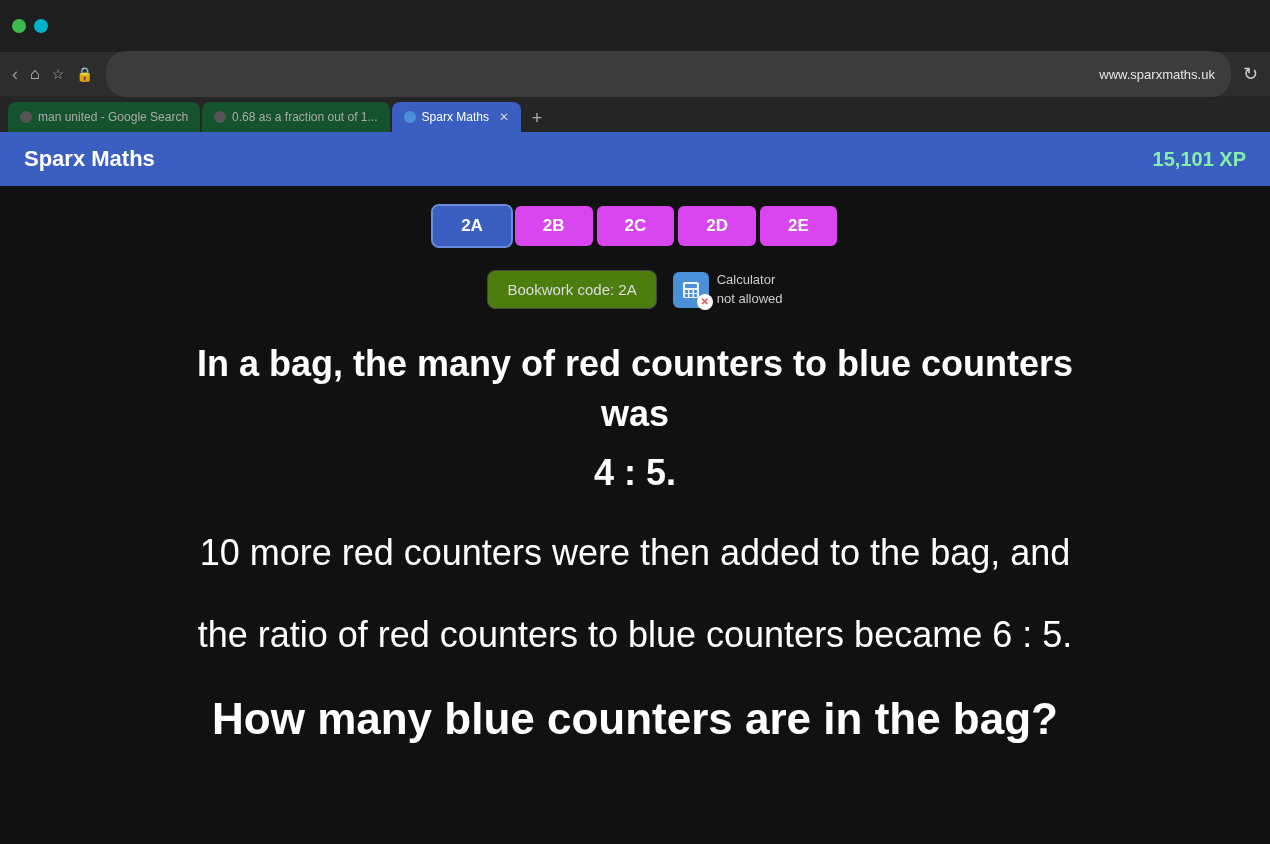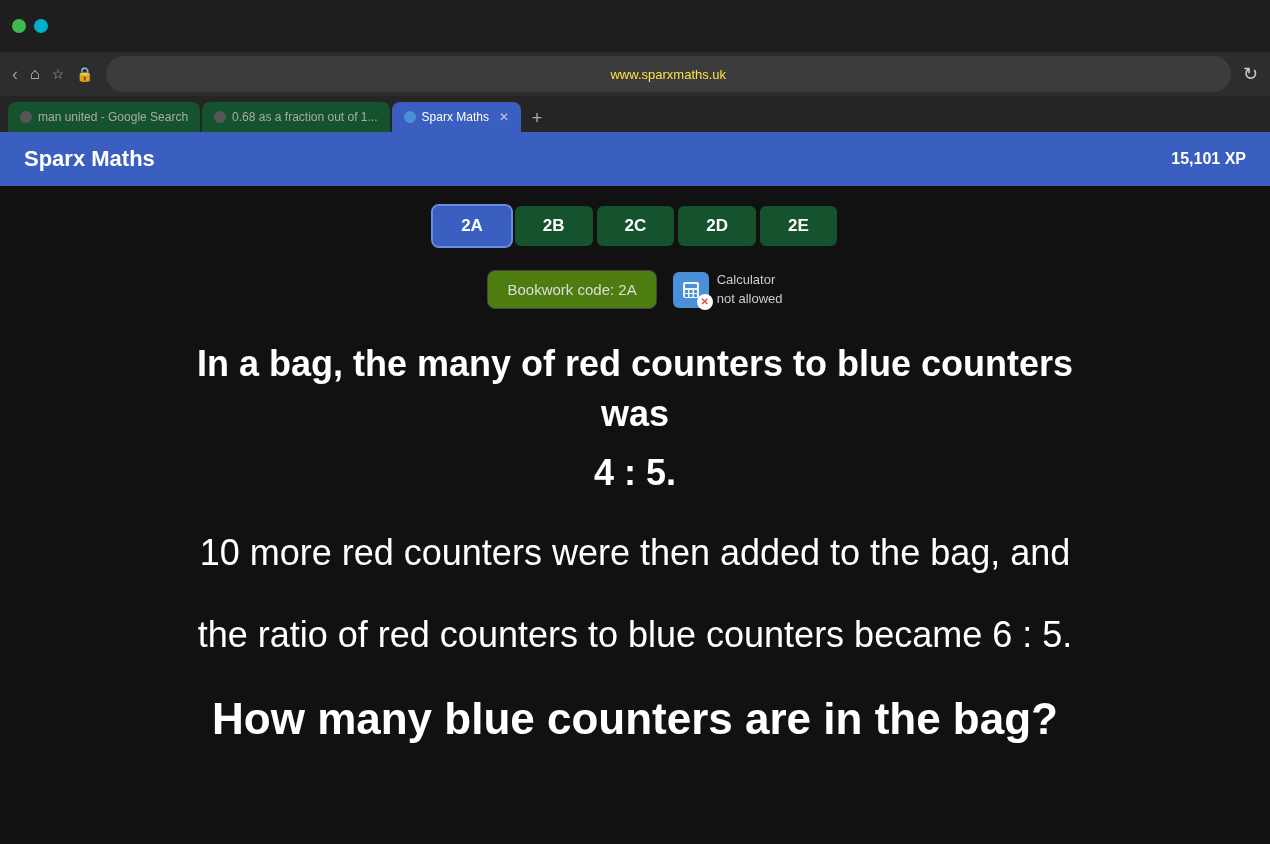--- a/index.html
+++ b/index.html
@@ -63,25 +63,25 @@
       border: none;
     }
     .star-btn, .lock-btn {
       color: #aaa;
       font-size: 14px;
     }
     .url-bar {
       flex: 1;
       background: #3c3c3c;
       border-radius: 20px;
-      height: 36px;
-      display: flex;
-      align-items: center;
-      justify-content: center;
-      color: #fde047;
+      height: 46px;
+      display: flex;
+      align-items: center;
+      justify-content: flex-end;
+      color: #e5e5e5;
       font-size: 13px;
       padding: 0 16px;
     }
     .reload-btn {
       color: #ccc;
       font-size: 18px;
       cursor: pointer;
       background: none;
       border: none;
     }
@@ -150,22 +150,22 @@
       align-items: center;
       padding: 0 24px;
       justify-content: space-between;
     }
     .app-title {
       color: #fff;
       font-size: 22px;
       font-weight: bold;
     }
     .app-xp {
-      color: #ffffff;
-      font-size: 16px;
+      color: #86efac;
+      font-size: 20px;
       font-weight: bold;
     }
 
     
     .content-area {
       background: #111;
       flex: 1;
       display: flex;
       flex-direction: column;
       align-items: center;
@@ -187,21 +187,21 @@
       font-weight: bold;
       cursor: pointer;
       color: #fff;
       border: none;
     }
     .section-tab.active {
       background: #3b5fc0;
       outline: 2px solid #6a8de0;
     }
     .section-tab.inactive {
-      background: #14532d;
+      background: #d946ef;
     }
     .section-tab.summary {
       background: #2a2a2a;
       color: #ccc;
     }
 
     
     .bookwork-bar {
       display: flex;
       align-items: center;

